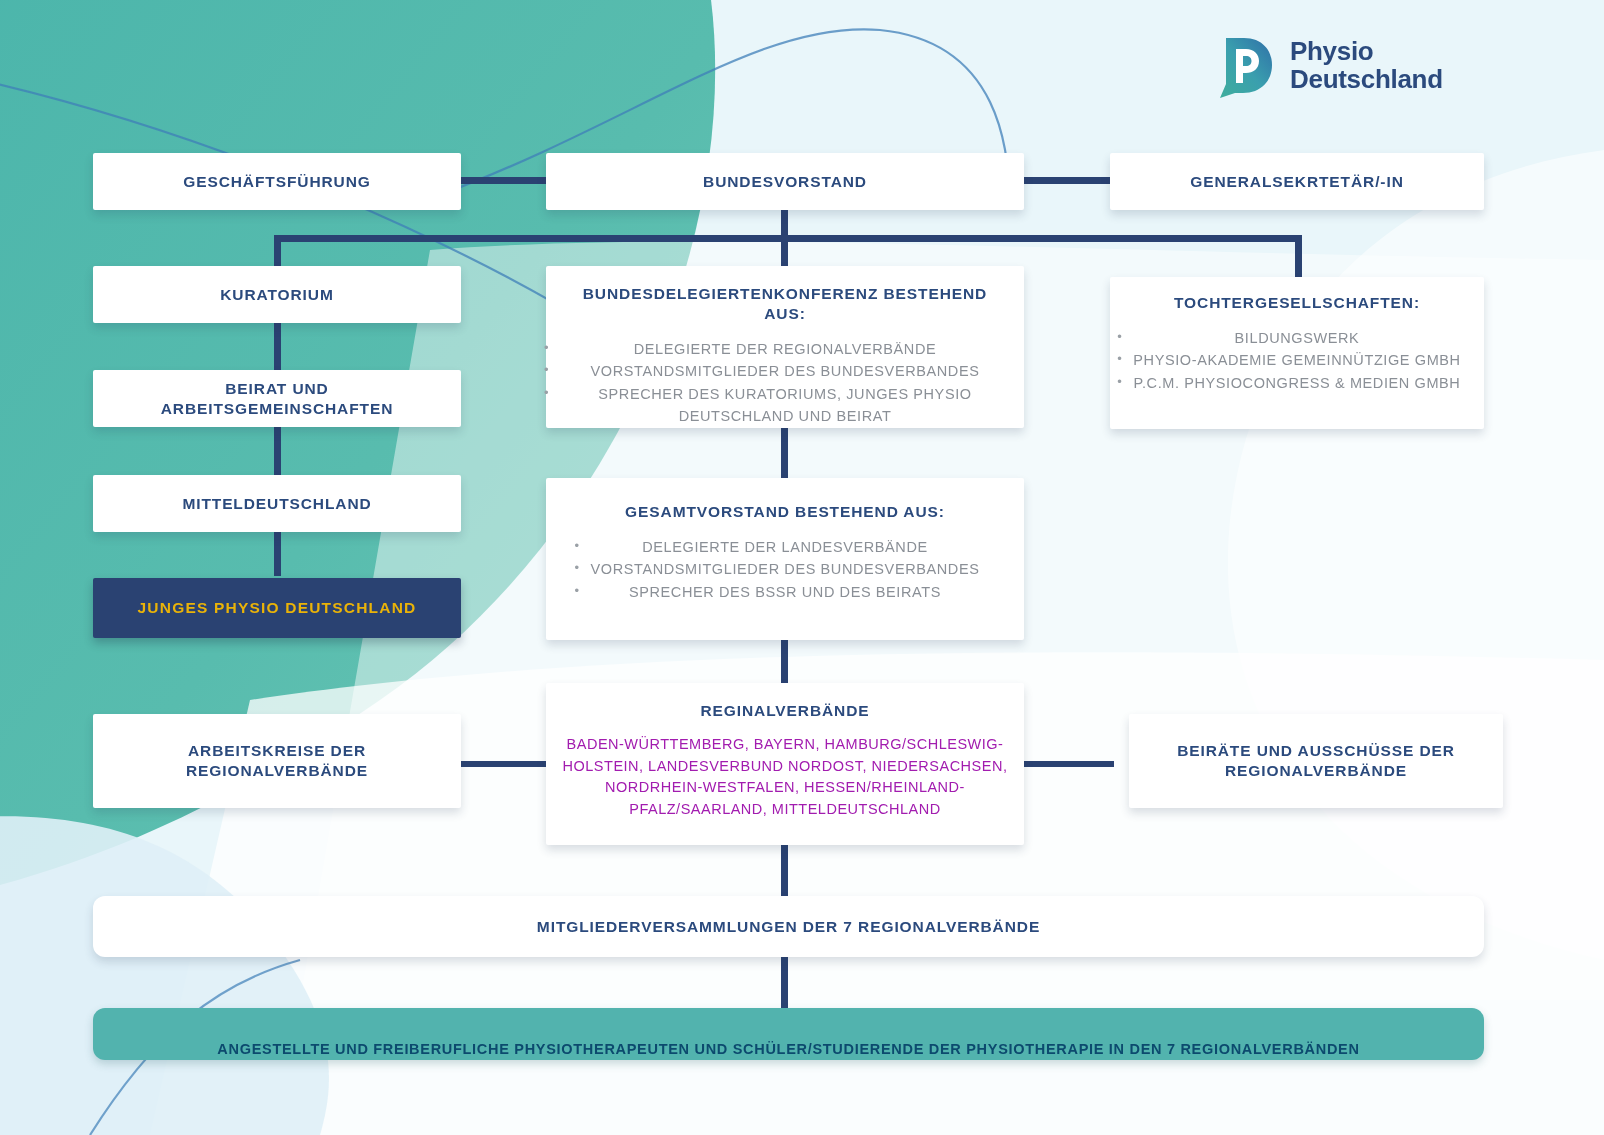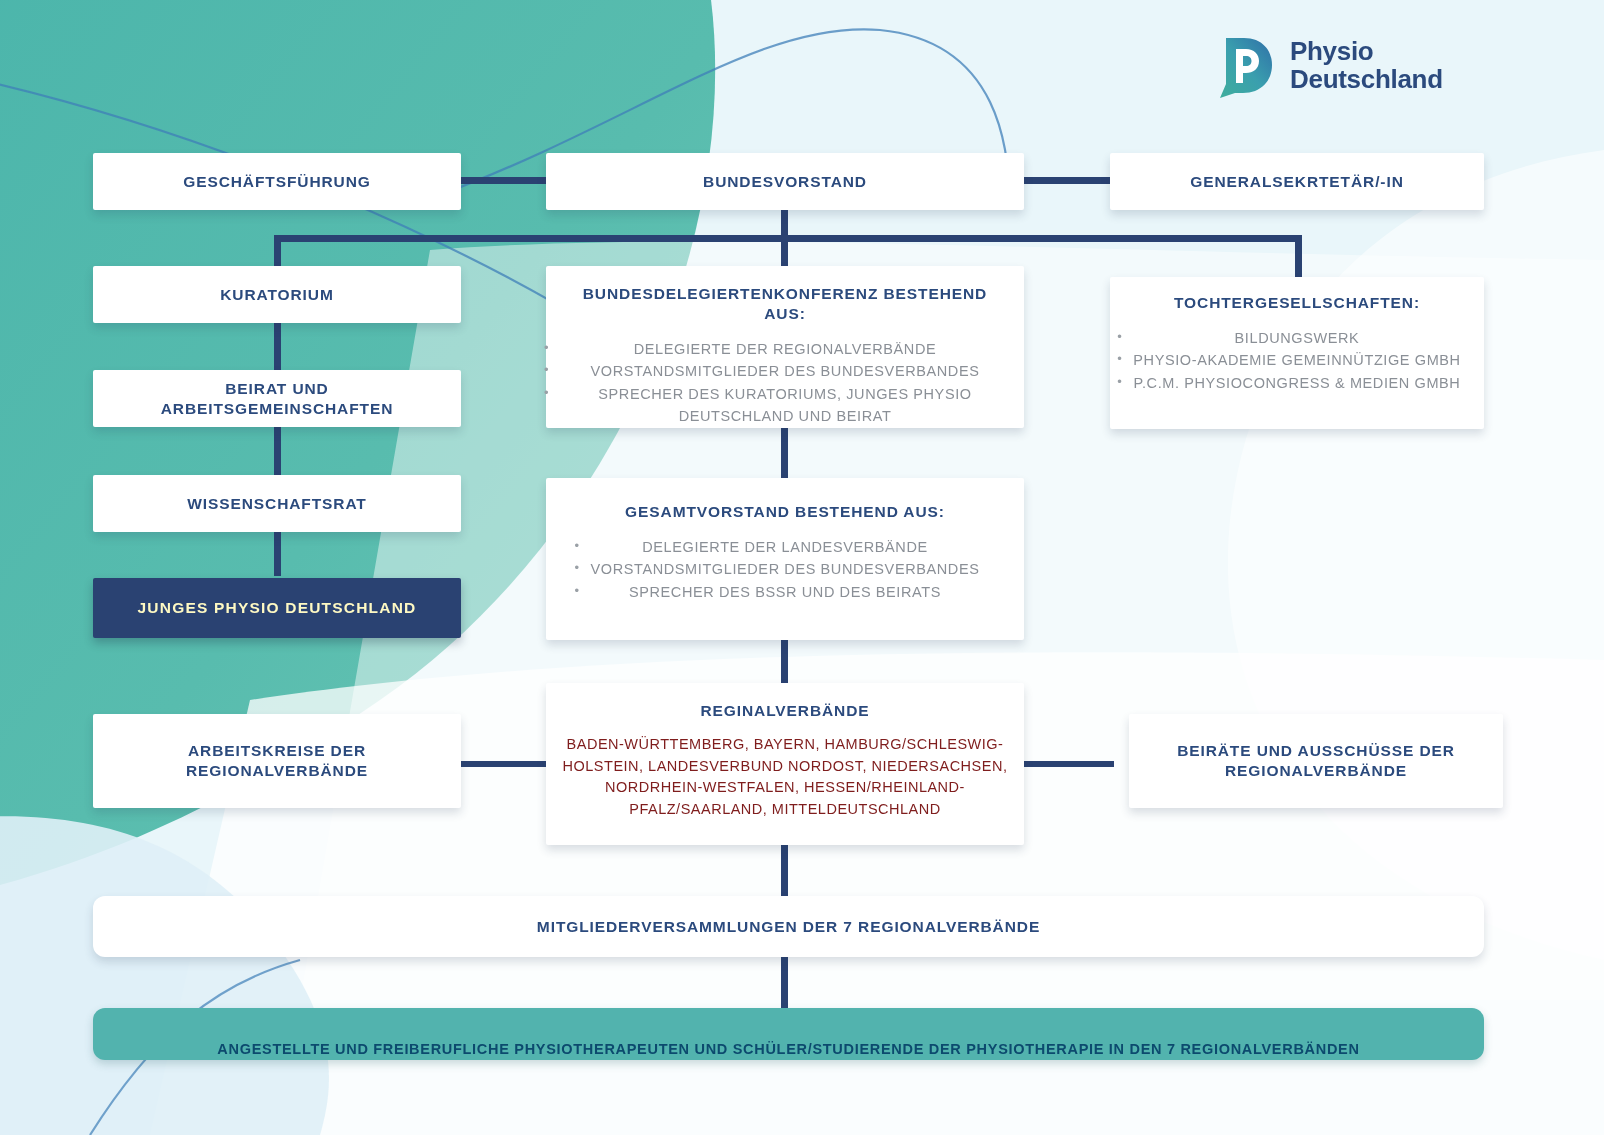--- a/index.html
+++ b/index.html
@@ -68,33 +68,33 @@
     content: "\2022";
     position: absolute;
     left: -16px;
     top: 0;
     color: #9aa0a6;
     font-size: 13px;
   }
 
   .node .body {
     margin-top: 13px;
-    color: #7f1d1d;
+    color: #a21caf;
     font-size: 14.5px;
     letter-spacing: 0.5px;
     line-height: 1.5;
     white-space: pre-line;
   }
 
   
   .node.dark {
     background: #2a4272;
     box-shadow: 0 5px 10px rgba(20,35,60,0.28);
   }
-  .node.dark .title { color: #fef9c3; letter-spacing: 1.2px; }
+  .node.dark .title { color: #eab308; letter-spacing: 1.2px; }
 
   
   .node.teal {
     background: #52b3ae;
     box-shadow: 0 4px 9px rgba(30,90,95,0.22);
     border-radius: 10px;
   }
   .node.teal .title {
     color: #0c4a6e;
     font-size: 14.5px;
@@ -215,21 +215,21 @@
 
   <div class="node" style="left:93px; top:266px; width:368px; height:57px;">
     <div class="title">KURATORIUM</div>
   </div>
 
   <div class="node" style="left:93px; top:370px; width:368px; height:57px;">
     <div class="title">BEIRAT UND ARBEITSGEMEINSCHAFTEN</div>
   </div>
 
   <div class="node" style="left:93px; top:475px; width:368px; height:57px;">
-    <div class="title">WISSENSCHAFTSRAT</div>
+    <div class="title">MITTELDEUTSCHLAND</div>
   </div>
 
   <div class="node dark" style="left:93px; top:578px; width:368px; height:60px;">
     <div class="title">JUNGES PHYSIO DEUTSCHLAND</div>
   </div>
 
   <div class="node" style="left:93px; top:714px; width:368px; height:94px;">
     <div class="title">ARBEITSKREISE DER
 REGIONALVERBÄNDE</div>
   </div>

